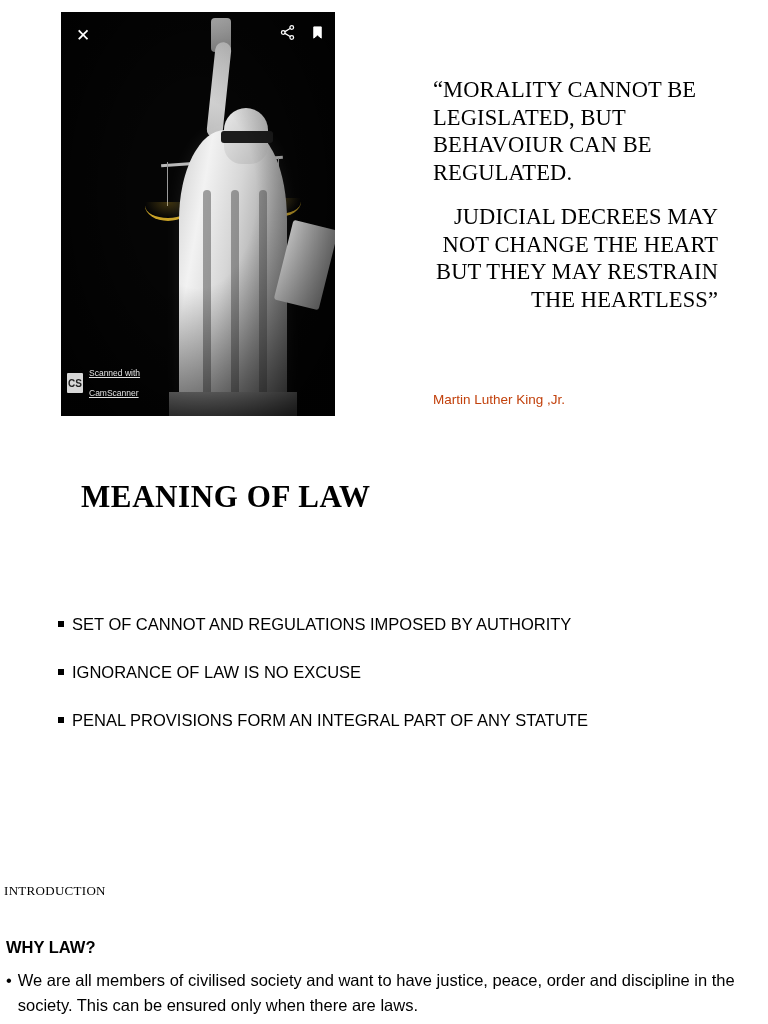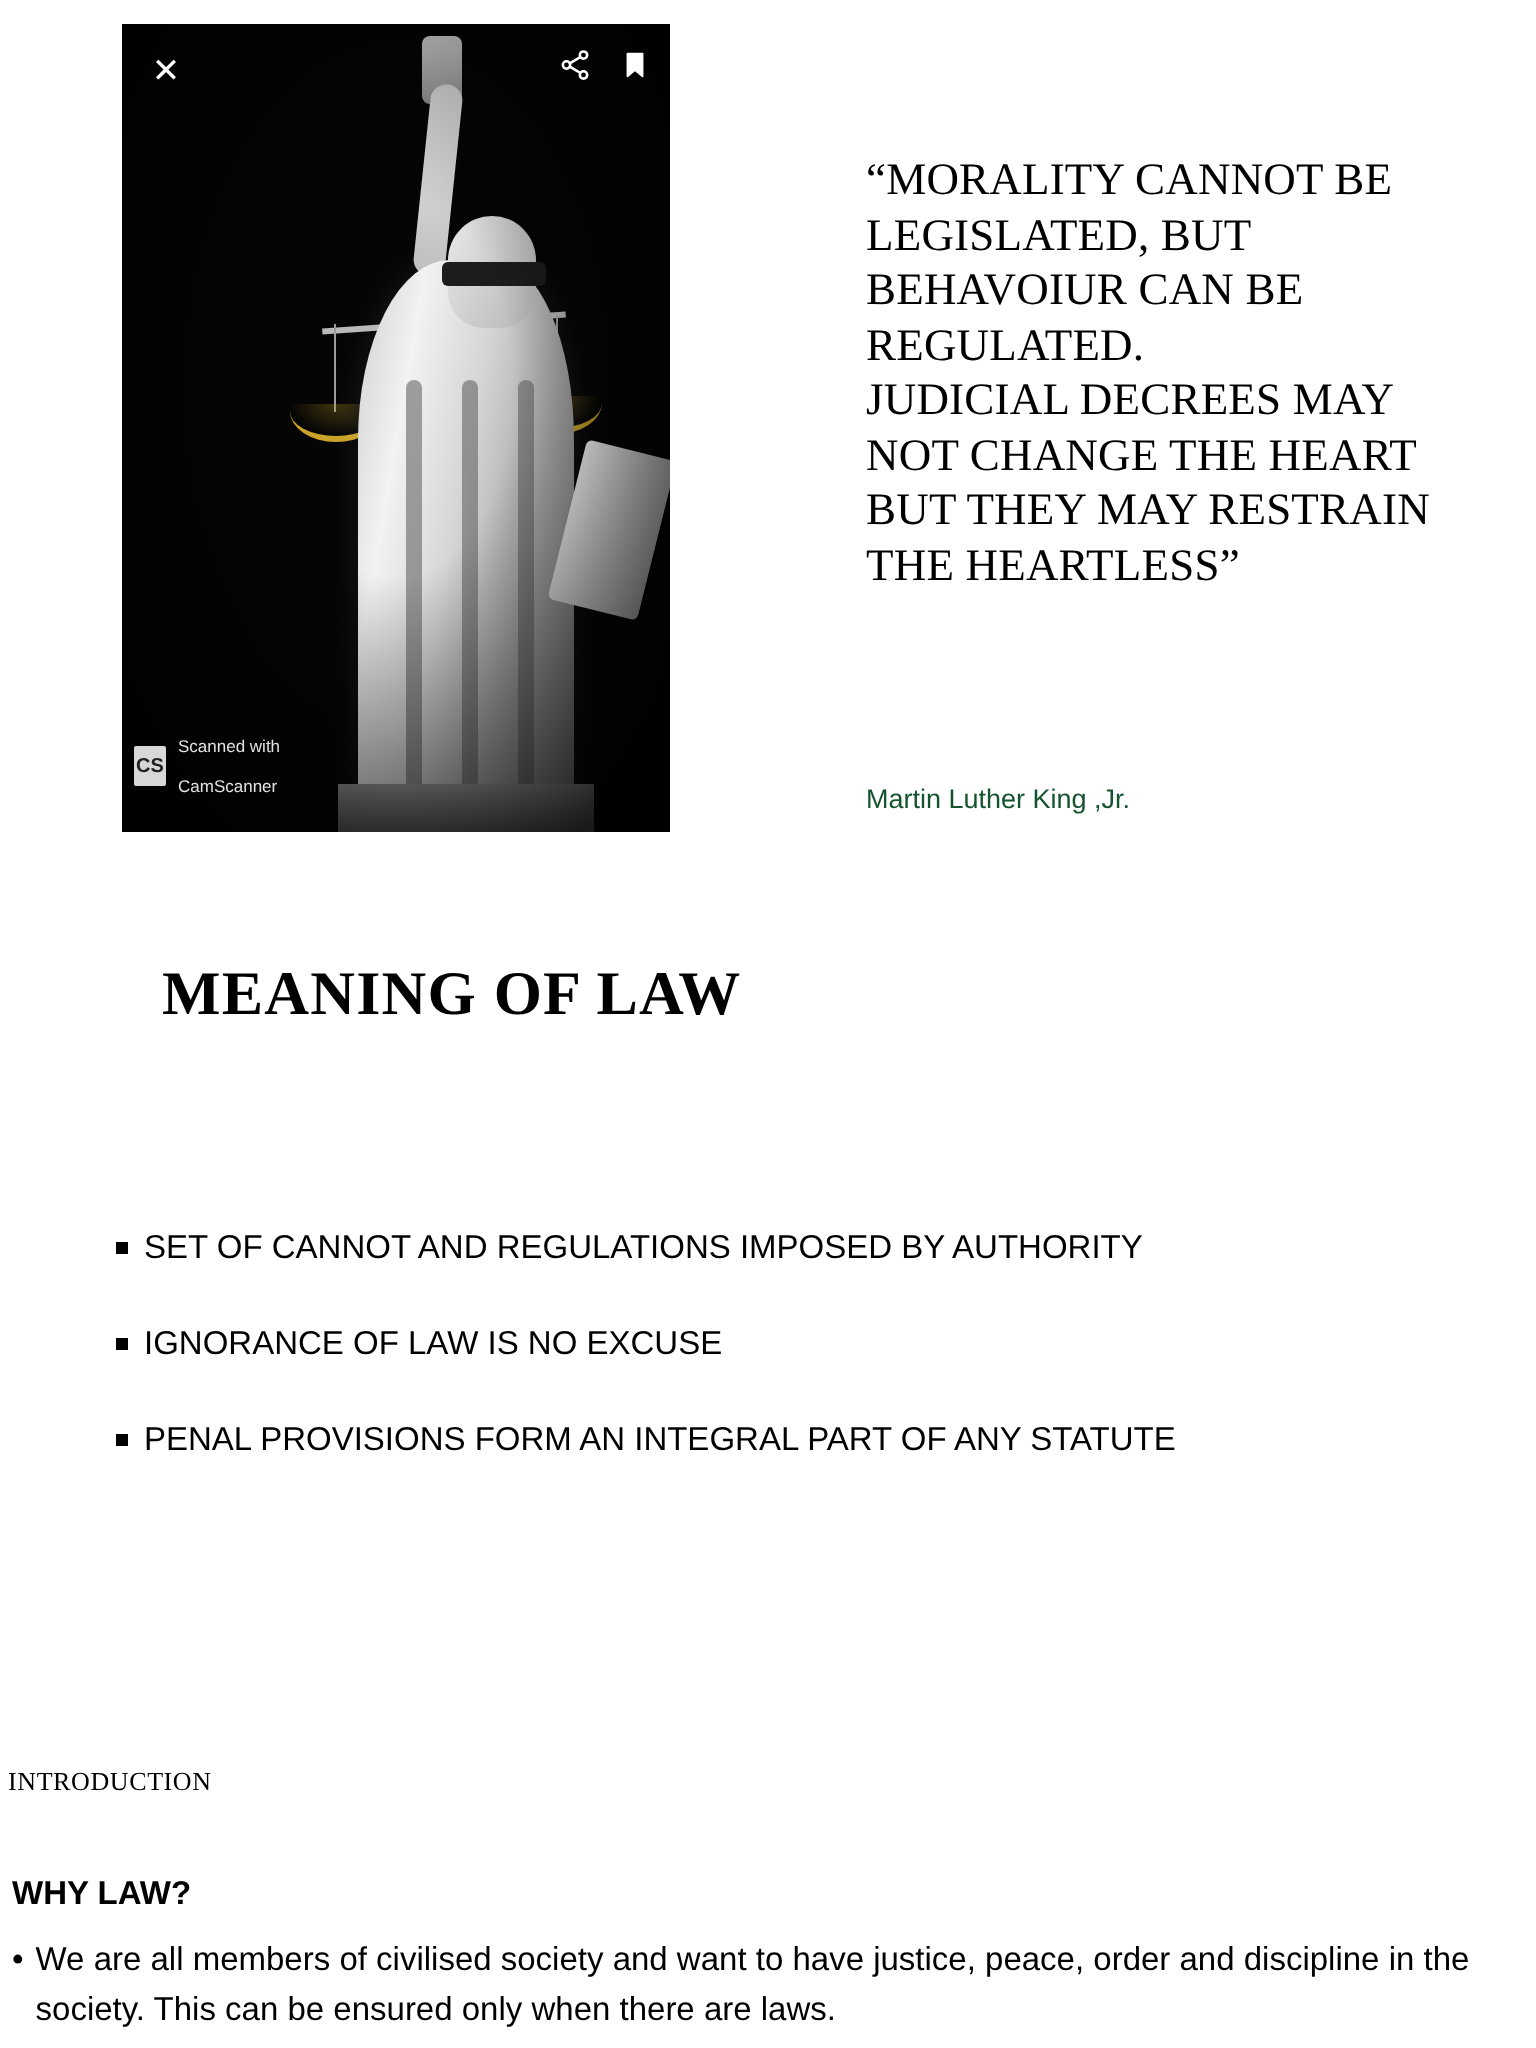--- a/index.html
+++ b/index.html
@@ -186,43 +186,44 @@
     justify-content: center;
     font-family: "Liberation Sans", sans-serif;
     border-radius: 1px;
   }
   .cs-text {
     color: #e2e2e2;
     font-size: 8.5px;
     line-height: 10px;
     font-family: "Liberation Sans", sans-serif;
     white-space: pre-line;
+    text-decoration: underline;
   }
 
   
   .quote-block {
     position: absolute;
     left: 433px;
     top: 76px;
     width: 285px;
     font-family: "Liberation Serif", serif;
     font-weight: normal;
     font-size: 22.5px;
     line-height: 27.5px;
     letter-spacing: .1px;
     color: #000;
   }
-  .quote-p2 { margin-top: 0; }
+  .quote-p2 { margin-top: 17px; text-align: right; }
   .quote-attrib {
     position: absolute;
     left: 433px;
     top: 392px;
     font-family: "Liberation Sans", sans-serif;
     font-size: 13.5px;
-    color: #14532d;
+    color: #c2410c;
   }
 
   
   .heading {
     position: absolute;
     left: 81px;
     top: 479px;
     font-family: "Liberation Serif", serif;
     font-weight: bold;
     font-size: 31px;

